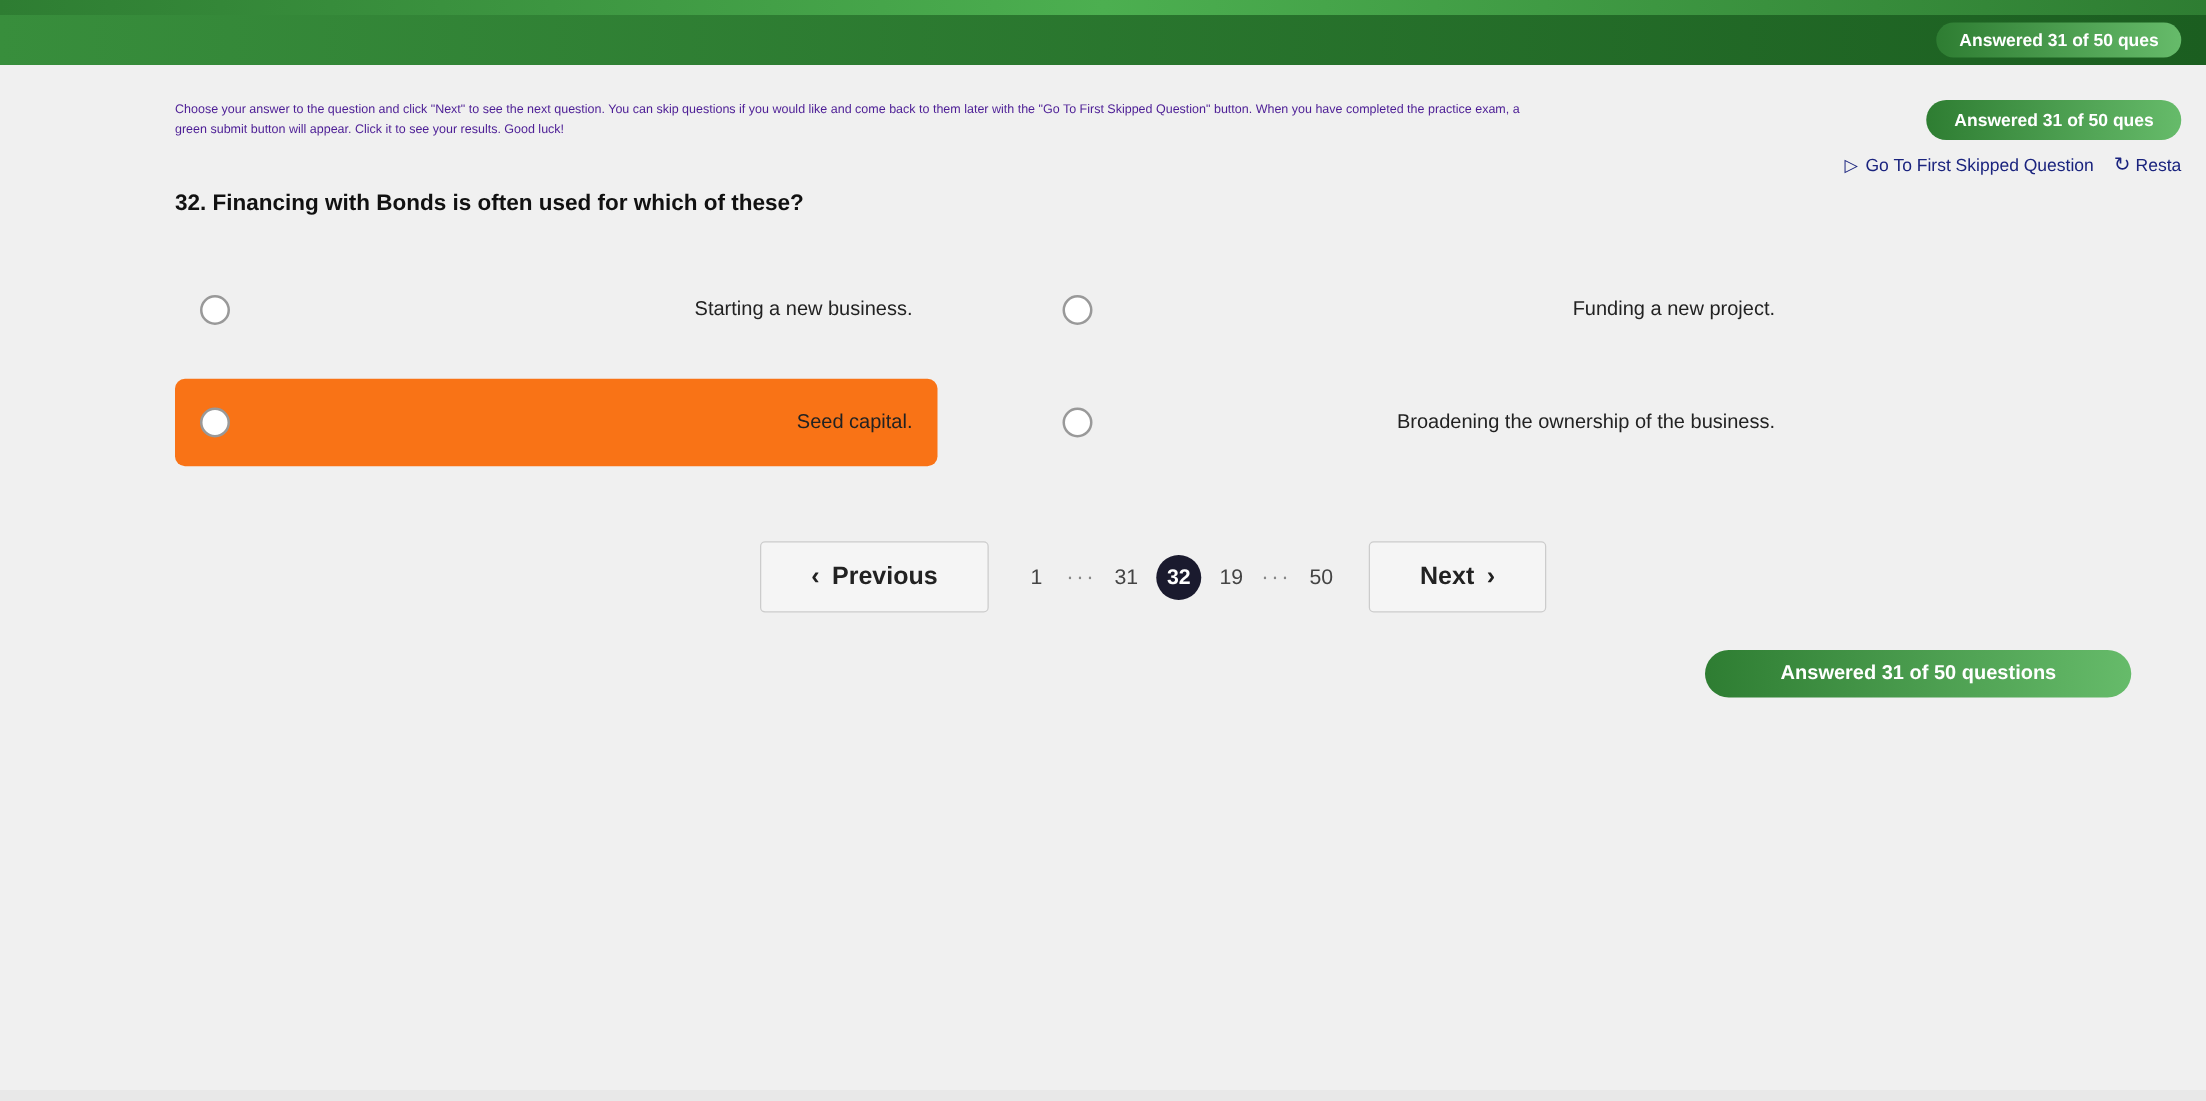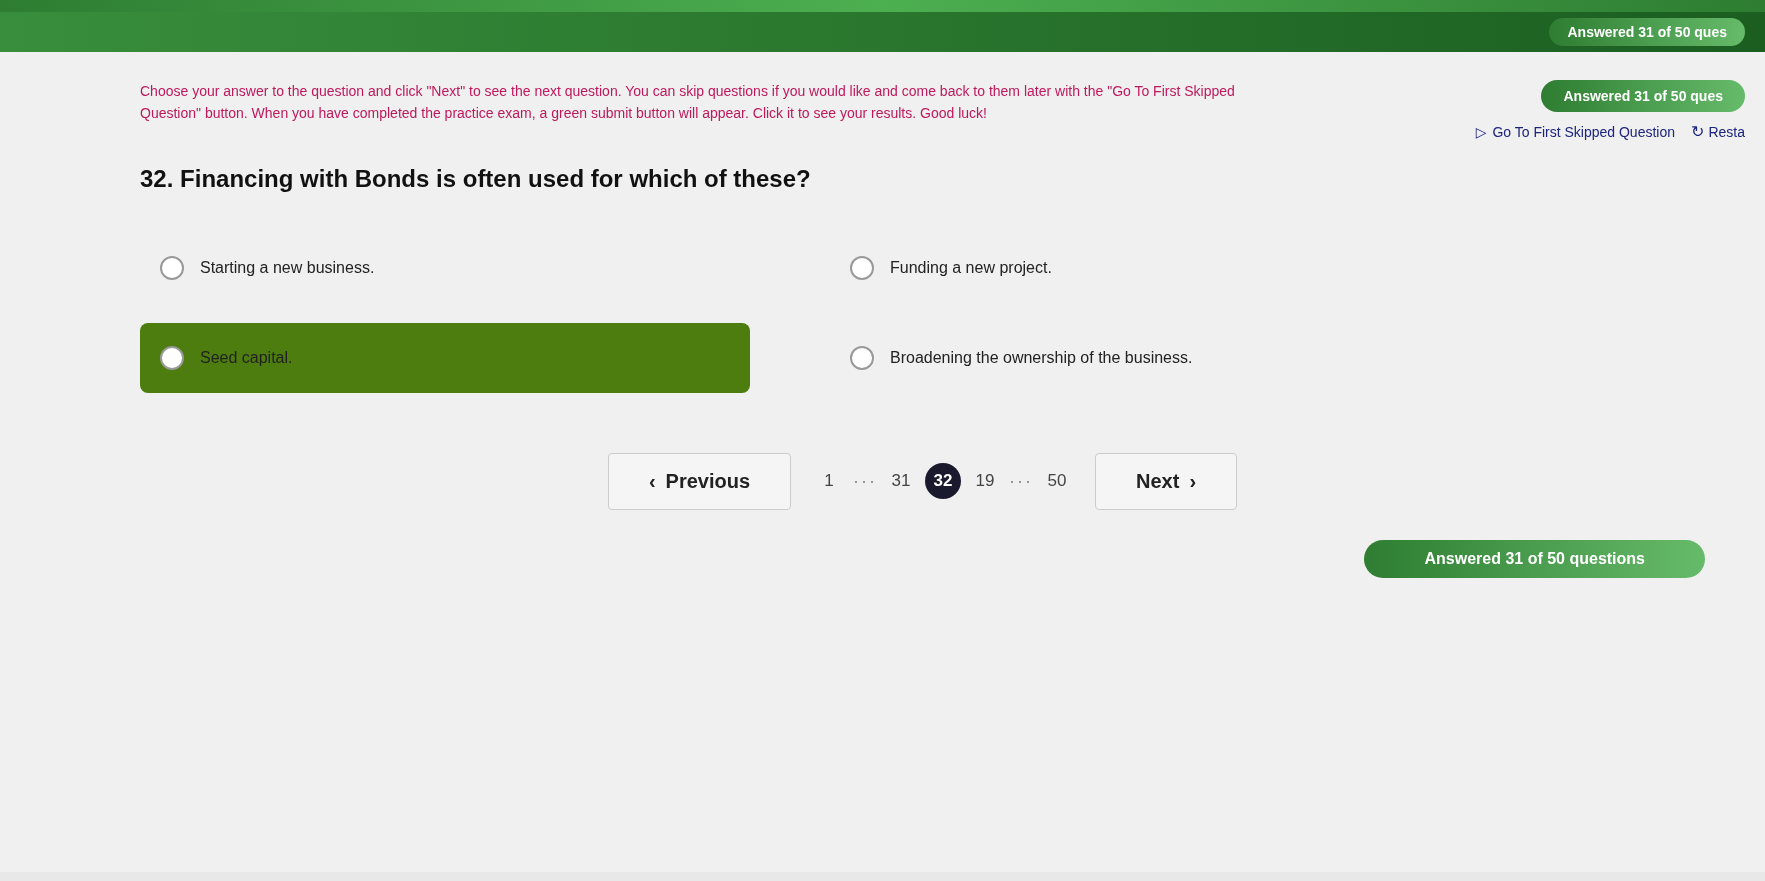--- a/index.html
+++ b/index.html
@@ -47,22 +47,22 @@
     }
 
     .instructions-title {
       font-weight: bold;
       font-size: 15px;
       margin-bottom: 6px;
       color: #222;
     }
 
     .instructions-text {
-      font-size: 14px;
-      color: #be185d;
+      font-size: 10px;
+      color: #4c1d95;
       line-height: 1.6;
     }
 
     .top-right-controls {
       position: absolute;
       top: 28px;
       right: 0px;
       display: flex;
       flex-direction: column;
       align-items: flex-end;
@@ -104,21 +104,21 @@
       cursor: pointer;
       font-weight: 500;
     }
 
     .question-block {
       margin-top: 40px;
       margin-bottom: 40px;
     }
 
     .question-text {
-      font-size: 24px;
+      font-size: 18px;
       font-weight: bold;
       color: #111;
       margin-bottom: 40px;
     }
 
     .options-grid {
       display: grid;
       grid-template-columns: 1fr 1fr;
       gap: 20px 80px;
       max-width: 1300px;
@@ -126,24 +126,25 @@
 
     .option-row {
       display: flex;
       align-items: center;
       gap: 16px;
       padding: 18px 20px;
       border-radius: 8px;
       background: transparent;
       cursor: pointer;
       min-height: 70px;
+      justify-content: space-between;
     }
 
     .option-row.highlighted {
-      background: #4d7c0f;
+      background: #f97316;
     }
 
     .radio-circle {
       width: 24px;
       height: 24px;
       border-radius: 50%;
       border: 2px solid #999;
       background: white;
       flex-shrink: 0;
       display: flex;

